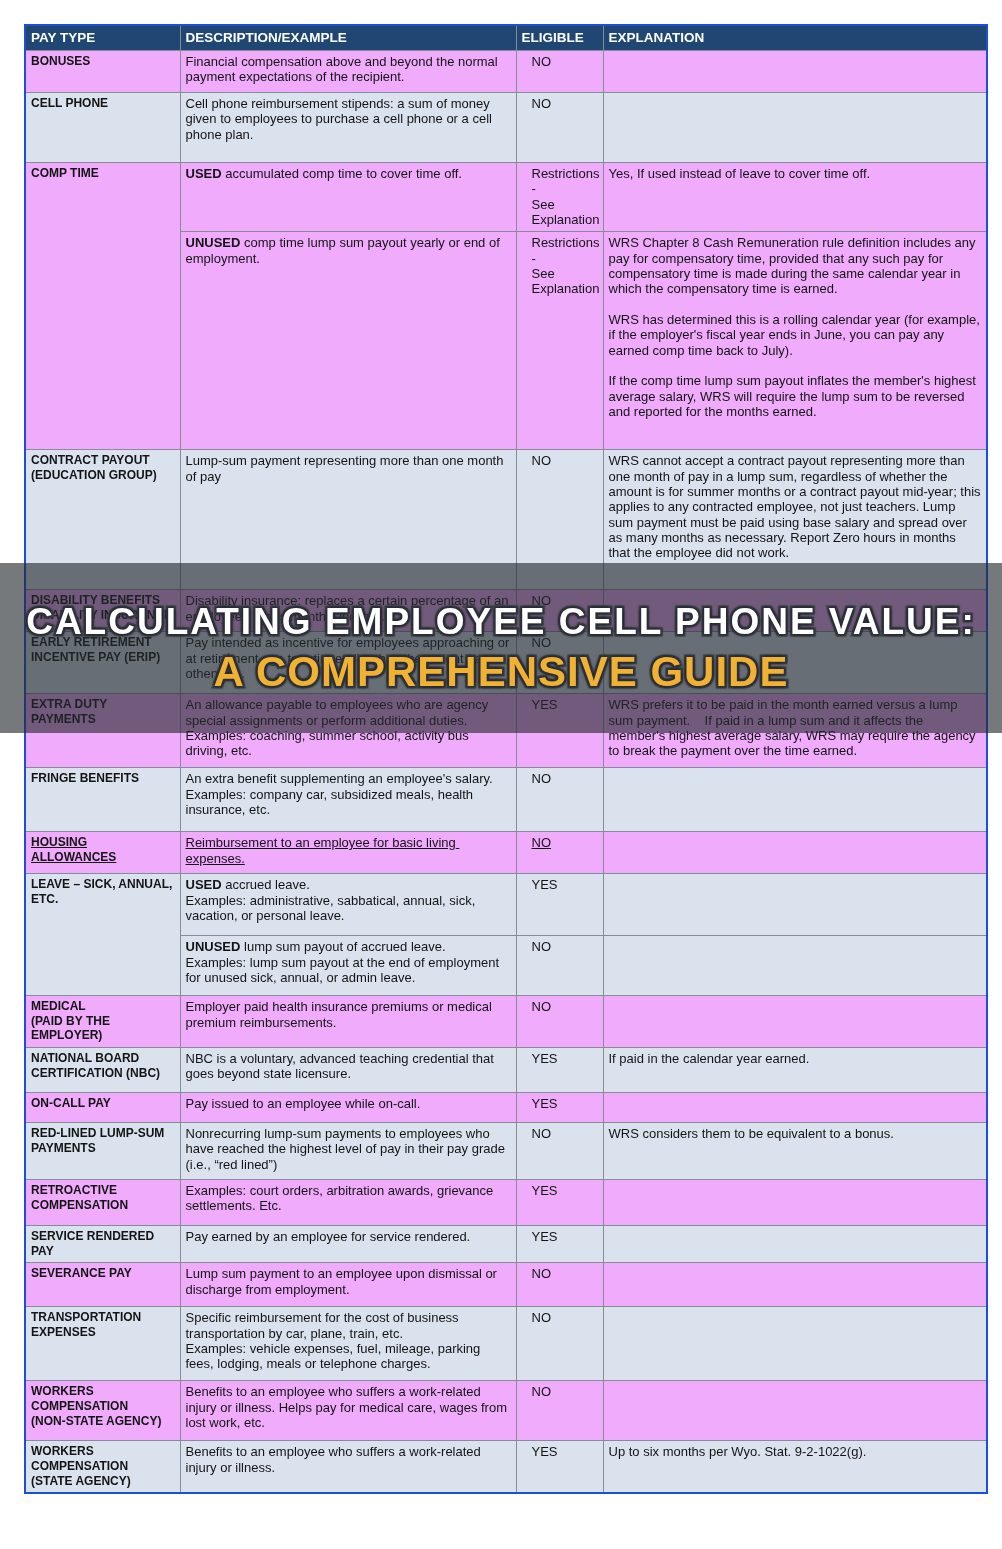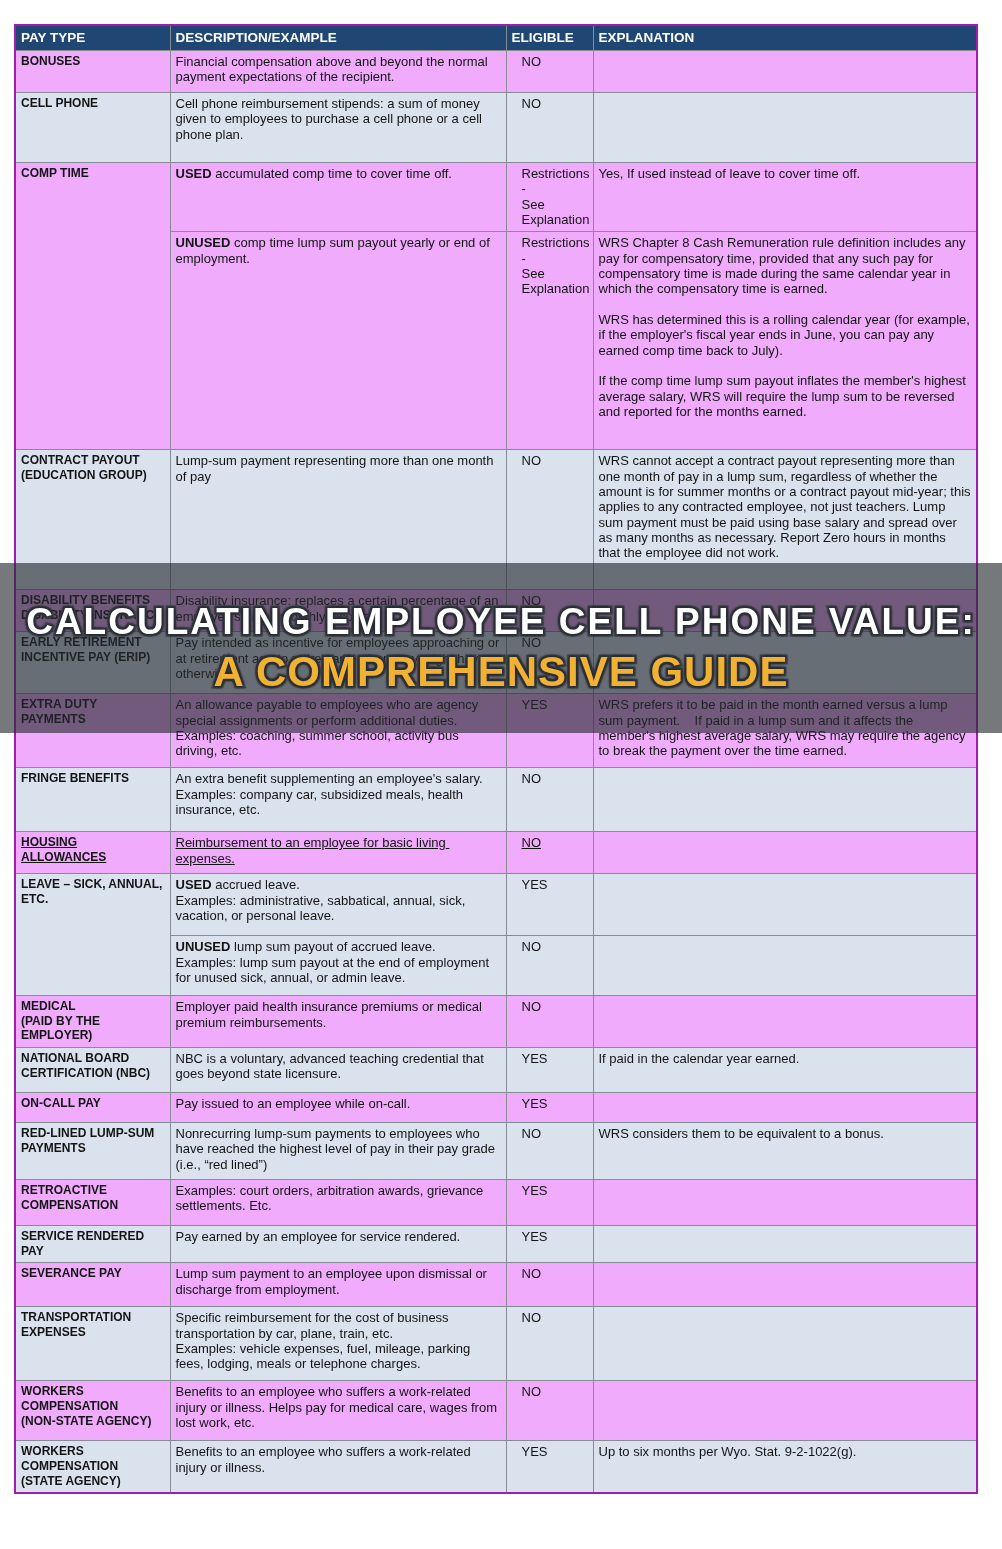--- a/index.html
+++ b/index.html
@@ -2,23 +2,23 @@
 <html><head>
 <meta charset="utf-8">
 <style>
   html,body{margin:0;padding:0;background:#ffffff;}
   body{
     width:1002px;height:1549px;position:relative;overflow:hidden;
     font-family:"Liberation Sans","DejaVu Sans",sans-serif;
     color:#141414;
   }
   .doc-table{
-    position:absolute;left:14px;top:24px;width:962px;
+    position:absolute;left:24px;top:24px;width:962px;
     border-collapse:collapse;table-layout:fixed;
-    border:2px solid #a21caf;
+    border:2px solid #1d4ed8;
   }
   .doc-table th,.doc-table td{
     border:1px solid #858c96;
     vertical-align:top;
     padding:3px 5px 4px 5px;
     font-size:13px;line-height:1.18;
     white-space:pre-wrap;
     word-wrap:break-word;
   }
   .doc-table thead th{

